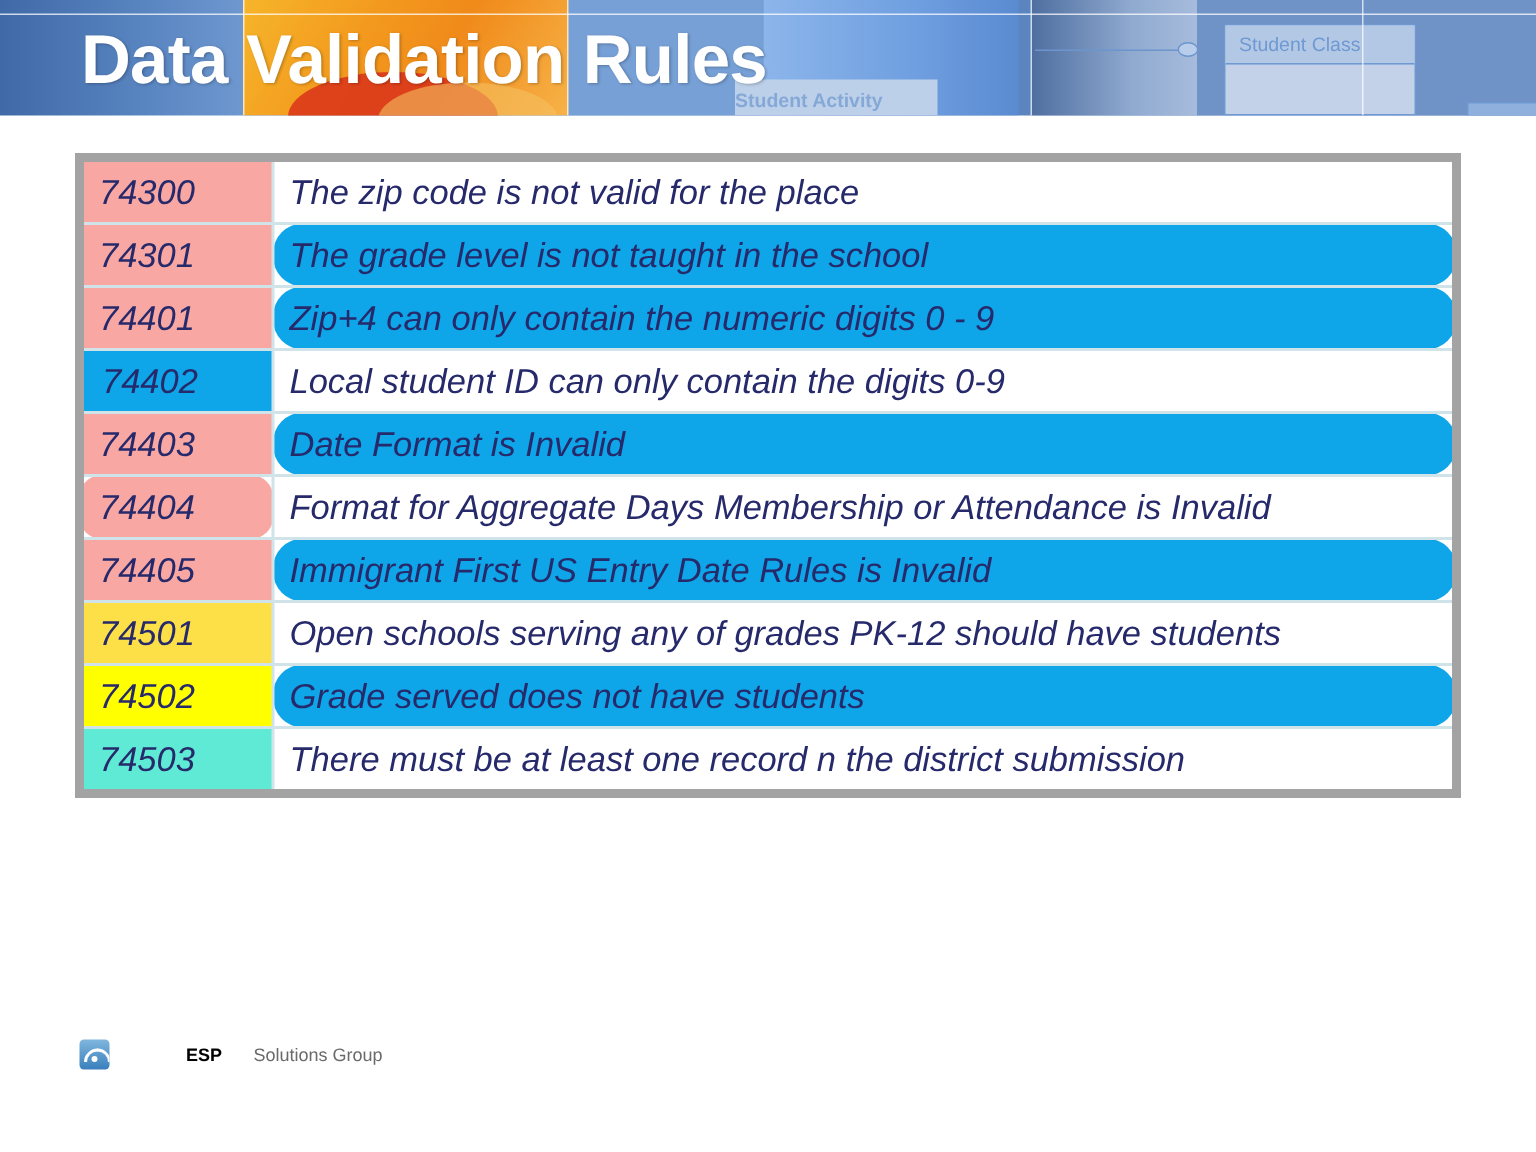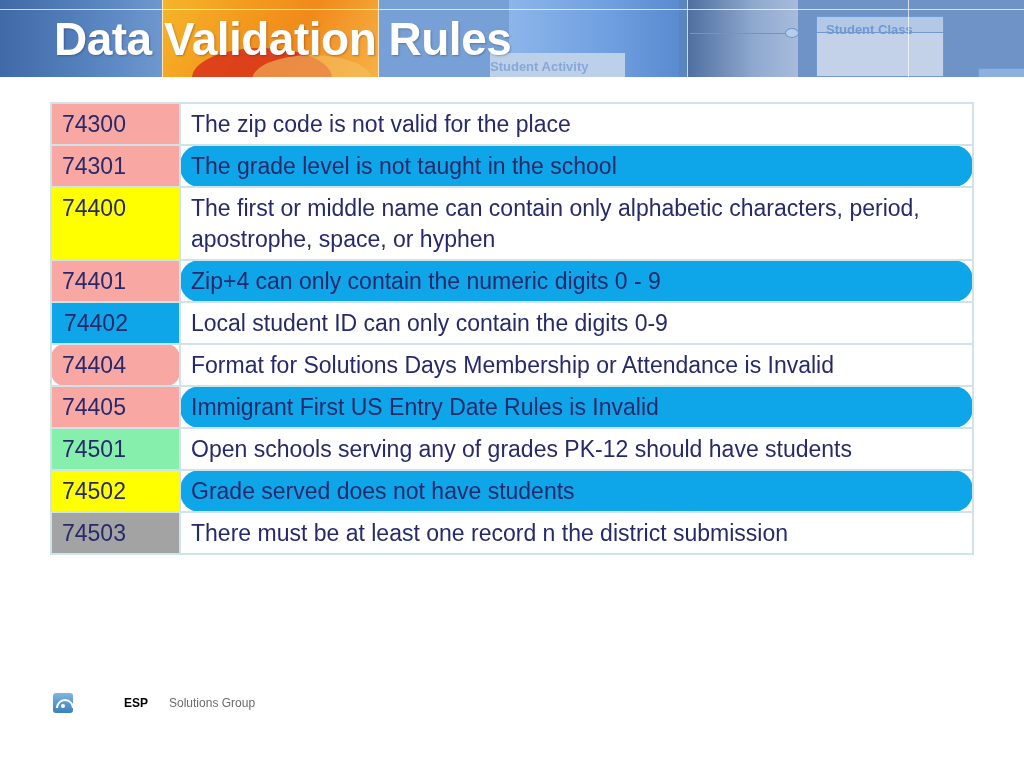--- a/index.html
+++ b/index.html
@@ -51,43 +51,44 @@
     }
     .banner .connector-dot {
       position: absolute; left: 785px; top: 28px; width: 14px; height: 10px; border-radius: 50%;
       background: #b7cdea; border: 1px solid #6c95cf;
     }
     .banner .class-box {
       position: absolute; left: 816px; top: 16px; width: 128px; height: 61px;
       background: #c3d2e8; border: 1px solid #6f99d2;
     }
     .banner .class-box .hdr {
-      height: 16px; border-bottom: 1px solid #6f99d2; background: #b3c8e5;
-      font-size: 13px; font-weight: bold; color: #6f99d2; padding: 5px 0 0 9px;
+      height: 26px; border-bottom: 1px solid #6f99d2; background: #b3c8e5;
+      font-size: 13px; font-weight: normal; color: #6f99d2; padding: 5px 0 0 9px;
     }
     .banner .activity-box {
       position: absolute; left: 490px; top: 53px; width: 135px; height: 24px;
       background: #bcd0ea; font-size: 13px; font-weight: bold; color: #86a8d6; padding: 6px 0 0 0;
     }
     .banner .small-box {
       position: absolute; left: 978px; top: 68px; width: 50px; height: 12px; background: #8fb0dc; border: 1px solid #6f99d2;
     }
     .title {
       position: absolute; left: 54px; top: 12px;
       font-family: "Liberation Sans", sans-serif; font-weight: bold;
       font-size: 46px; color: #ffffff; letter-spacing: -0.5px;
       text-shadow: 1px 1px 2px rgba(0,0,0,0.25);
       white-space: nowrap;
     }
 
     
     .rules {
       position: absolute; left: 50px; top: 102px; width: 924px;
       border-collapse: collapse;
-      border: 2px solid #a3a3a3;
+      border: 6px solid #a3a3a3;
+      font-style: italic;
     }
     .rules td {
       border: 2px solid #cfe3e8;
       font-size: 23px; color: #262a6b; line-height: 31px;
       vertical-align: top;
     }
     .rules td.code {
       width: 129px; padding: 5px 0 4px 10px;
     }
     .rules td.desc {
@@ -148,50 +149,50 @@
 <table class="rules">
   <tbody id="rules-body">
     <tr class="odd">
       <td class="code" style="background: rgb(249, 167, 163);">74300</td>
       <td class="desc">The zip code is not valid for the place</td>
     </tr>
     <tr class="even">
       <td class="code" style="background: rgb(249, 167, 163);">74301</td>
       <td class="desc">The grade level is not taught in the school</td>
     </tr>
-    <tr class="odd">
-      <td class="code" style="background: rgb(255, 255, 0);">74400</td>
-      <td class="desc">The first or middle name can contain only alphabetic characters, period, apostrophe, space, or hyphen</td>
-    </tr>
     <tr class="even">
       <td class="code" style="background: rgb(249, 167, 163);">74401</td>
       <td class="desc">Zip+4 can only contain the numeric digits 0 - 9</td>
     </tr>
     <tr class="odd">
       <td class="code" style="background: #0ea5e9; padding-left: 12px;">74402</td>
       <td class="desc">Local student ID can only contain the digits 0-9</td>
     </tr>
+    <tr class="even">
+      <td class="code" style="background: rgb(249, 167, 163);">74403</td>
+      <td class="desc">Date Format is Invalid</td>
+    </tr>
     <tr class="odd">
       <td class="code" style="background: rgb(249, 167, 163); border-radius: 14px;">74404</td>
-      <td class="desc">Format for Solutions Days Membership or Attendance is Invalid</td>
+      <td class="desc">Format for Aggregate Days Membership or Attendance is Invalid</td>
     </tr>
     <tr class="even">
       <td class="code" style="background: rgb(249, 167, 163);">74405</td>
       <td class="desc">Immigrant First US Entry Date Rules is Invalid</td>
     </tr>
     <tr class="odd">
-      <td class="code" style="background: #86efac;">74501</td>
+      <td class="code" style="background: #fde047;">74501</td>
       <td class="desc">Open schools serving any of grades PK-12 should have students</td>
     </tr>
     <tr class="even">
       <td class="code" style="background: rgb(255, 255, 0);">74502</td>
       <td class="desc">Grade served does not have students</td>
     </tr>
     <tr class="odd">
-      <td class="code" style="background: #a3a3a3; margin-top: 20px;">74503</td>
+      <td class="code" style="background: #5eead4; margin-top: 20px;">74503</td>
       <td class="desc">There must be at least one record n the district submission</td>
     </tr>
   </tbody>
 </table>
 
 <div class="logo">
   <div class="mark"></div>
   <span class="brand">ESP</span>
   <span class="brand-rest">Solutions Group</span>
 </div>

